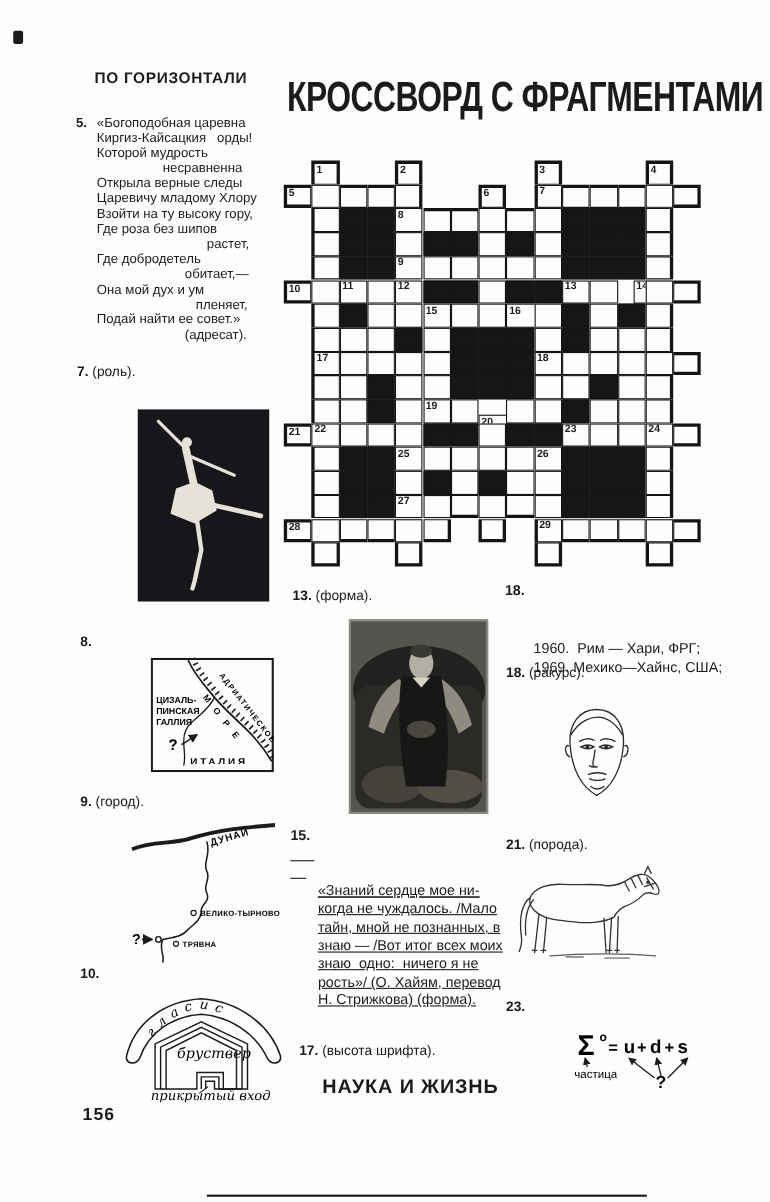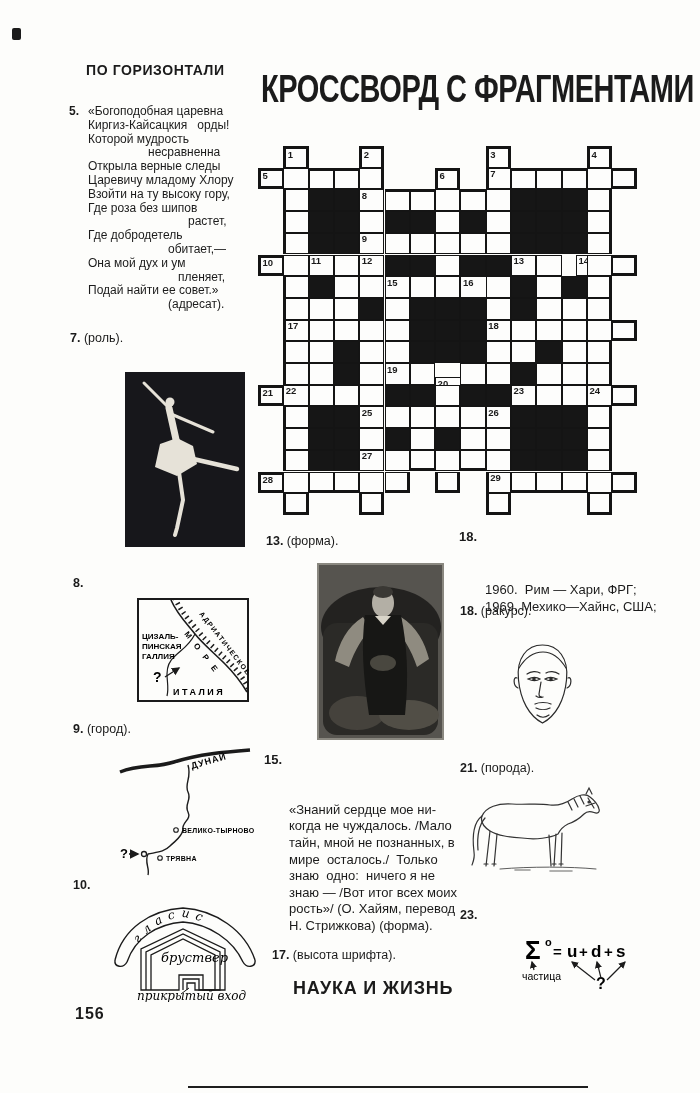--- a/index.html
+++ b/index.html
@@ -18,21 +18,21 @@
   
   #crossword{left:258px;top:146px;}
   .cell{position:absolute;box-sizing:border-box;background:#fdfdfc;}
   .cell.black{background:#161616;}
   .cellnum{position:absolute;left:1.5px;top:.5px;font-size:9.5px;font-weight:700;line-height:10px;}
   
   .textblock{position:absolute;font-size:13px;}
   .textblock .clue-num{position:absolute;left:0;top:0;font-weight:700;}
   .textblock div{white-space:pre;}
   #clue15{left:264px;top:752px;line-height:16.6px;width:200px;}
-  #clue15 div:first-of-type{text-indent:25px;}
+  #clue15 div:first-of-type{text-indent:25px;text-decoration:underline;}
   #clue18{left:459px;top:528px;line-height:17.6px;width:190px;}
   #clue18 div:first-of-type{text-indent:26px;}
   #magazine-logo{left:293px;top:978px;font-size:18px;font-weight:700;letter-spacing:.8px;}
   #page-number{left:75px;top:1005px;font-size:16px;font-weight:700;letter-spacing:1px;}
   #bottom-rule{left:188px;top:1086px;width:400px;height:2px;background:#1e1e1e;}
   #scan-artifact{left:12px;top:28px;width:9px;height:12px;background:#1b1b1b;border-radius:2px;}
   svg text{font-family:"Liberation Sans",sans-serif;}
   .script-label{font-family:"DejaVu Serif",serif;font-style:italic;}
 </style>
 </head>
@@ -435,21 +435,21 @@
     <ellipse cx="66" cy="29" rx="10" ry="6" fill="#3a3834"></ellipse>
     <polygon points="58,53 74,53 66,62" fill="#d8d4c8"></polygon>
     <ellipse cx="66" cy="100" rx="13" ry="8" fill="#6b675c" opacity=".6"></ellipse>
     <rect x="1" y="1" width="125" height="175" fill="none" stroke="#8a8880" stroke-width="2"></rect>
   </svg>
 
   <div class="textblock" id="clue15">
     <span class="clue-num">15.</span>
     <div>
       
-    <div>«Знаний сердце мое ни-</div><div>когда не чуждалось. /Мало</div><div>тайн, мной не познанных, в</div><div>мире  осталось./  Только</div><div>знаю  одно:  ничего я не</div><div>знаю — /Вот итог всех моих</div><div>рость»/ (О. Хайям, перевод</div><div>Н. Стрижкова) (форма).</div></div>
+    <div>«Знаний сердце мое ни-</div><div>когда не чуждалось. /Мало</div><div>тайн, мной не познанных, в</div><div>знаю — /Вот итог всех моих</div><div>знаю  одно:  ничего я не</div><div>рость»/ (О. Хайям, перевод</div><div>Н. Стрижкова) (форма).</div></div>
   </div>
 
   <div class="lbl" style="left:272px;top:948px;"><span class="num">17.</span><span> (высота шрифта).</span></div>
 
   <div class="abs" id="magazine-logo">НАУКА И ЖИЗНЬ</div>
 
   <div class="textblock" id="clue18">
     <span class="clue-num">18.</span>
     <div>
       

